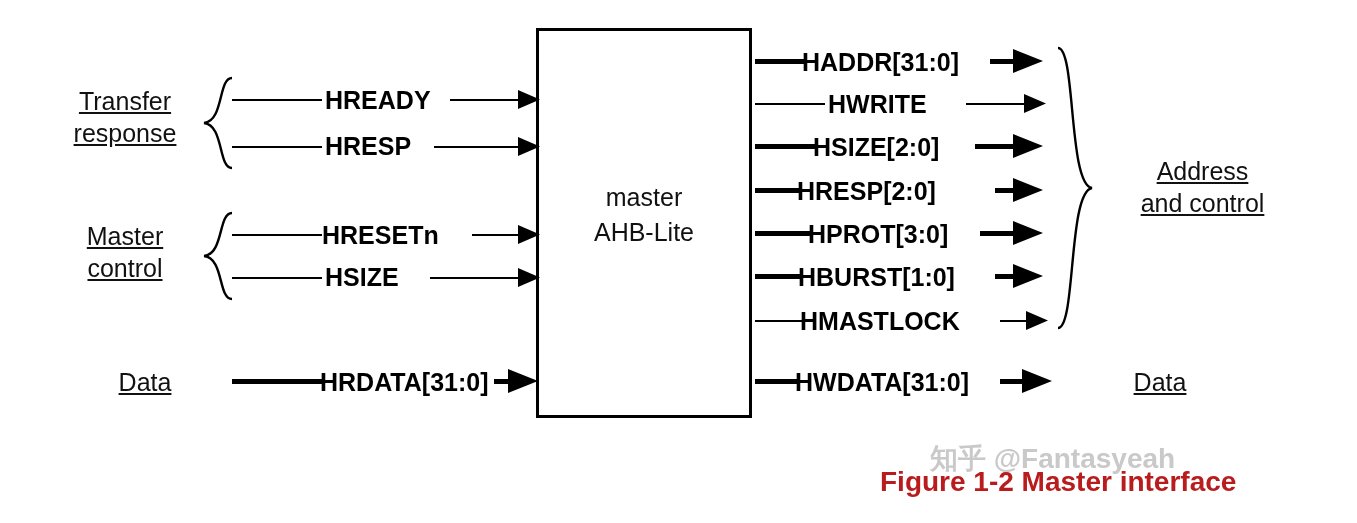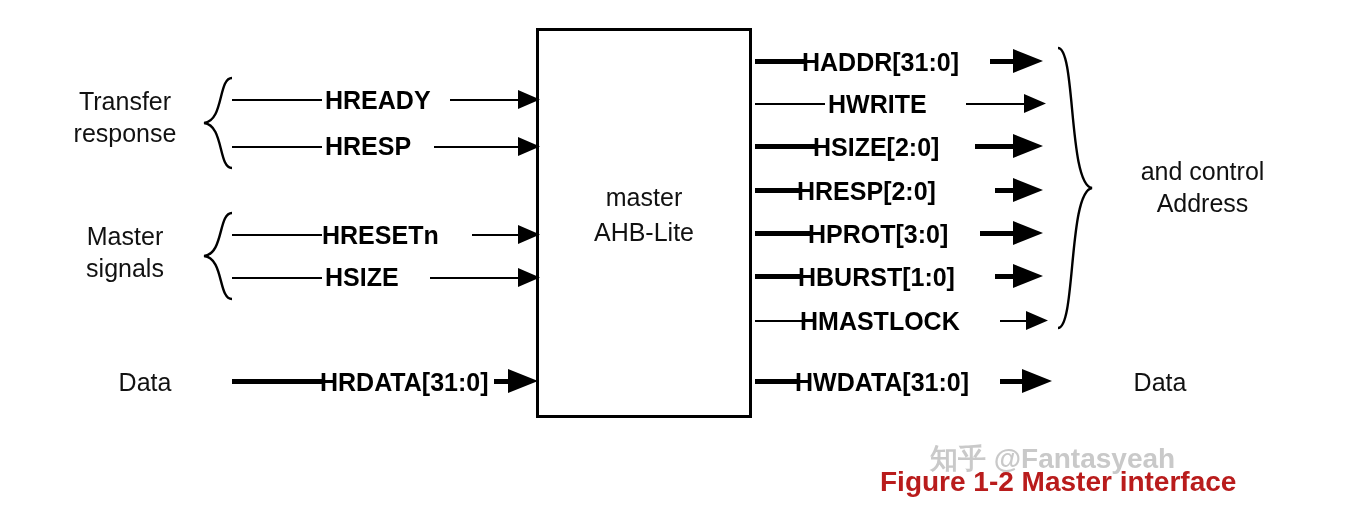--- a/index.html
+++ b/index.html
@@ -36,20 +36,21 @@
     white-space:nowrap;
     letter-spacing:0px;
   }
   .plain{
     font-size:25px;
     font-weight:normal;
     color:#111;
     white-space:nowrap;
     text-align:center;
     line-height:32px;
+    text-decoration:underline;
   }
 
   
   .line{background:#000;}
   .thin{height:2px;}
   .thick{height:5px;}
 
   .caption{
     left:880px;top:466px;
     font-size:28px;font-weight:bold;color:#b91c1c;white-space:nowrap;
@@ -77,21 +78,21 @@
   </div>
 
   <div class="abs" style="left:198px;top:76px;">
     <svg width="40" height="94" viewBox="0 0 40 94">
       <path d="M34 2 C20 2 26 45 6 47 C26 49 20 92 34 92" fill="none" stroke="#000" stroke-width="2.4"></path>
     </svg>
   </div>
 
   <div class="abs plain" style="left:60px;top:220px;width:130px;">
     <div>Master</div>
-    <div>signals</div>
+    <div>control</div>
   </div>
   <div class="abs" style="left:198px;top:211px;">
     <svg width="40" height="90" viewBox="0 0 40 90">
       <path d="M34 2 C20 2 26 43 6 45 C26 47 20 88 34 88" fill="none" stroke="#000" stroke-width="2.4"></path>
     </svg>
   </div>
 
   <div class="abs plain" style="left:90px;top:366px;width:110px;">
     <span>Data</span>
   </div>
@@ -213,22 +214,22 @@
       </svg>
   </div>
 
   <div class="abs" style="left:1052px;top:46px;">
     <svg width="46" height="285" viewBox="0 0 46 285">
       <path d="M6 2 C24 2 16 138 40 142 C16 146 24 282 6 282" fill="none" stroke="#000" stroke-width="2.4"></path>
     </svg>
   </div>
 
   <div class="abs plain" style="left:1105px;top:155px;width:195px;">
+    <div>Address</div>
     <div>and control</div>
-    <div>Address</div>
   </div>
 
   <div class="abs plain" style="left:1105px;top:366px;width:110px;">
     <span>Data</span>
   </div>
 
   <div class="abs watermark">知乎 @Fantasyeah</div>
 
   <div class="abs caption">Figure 1-2 Master interface</div>
 

